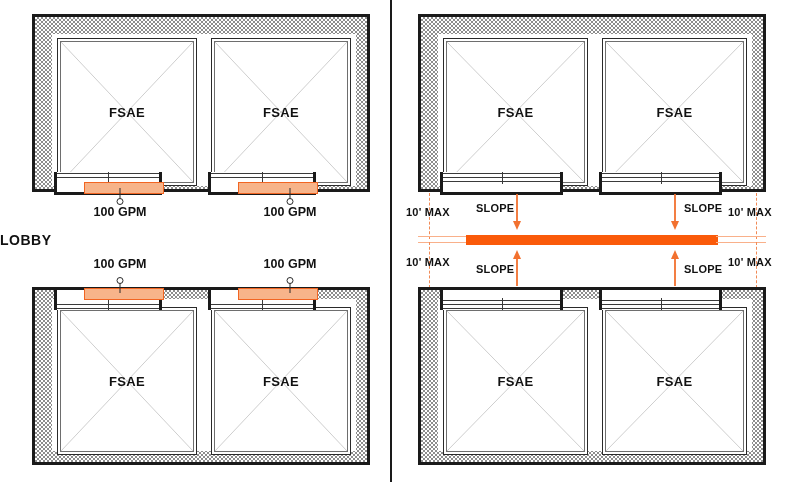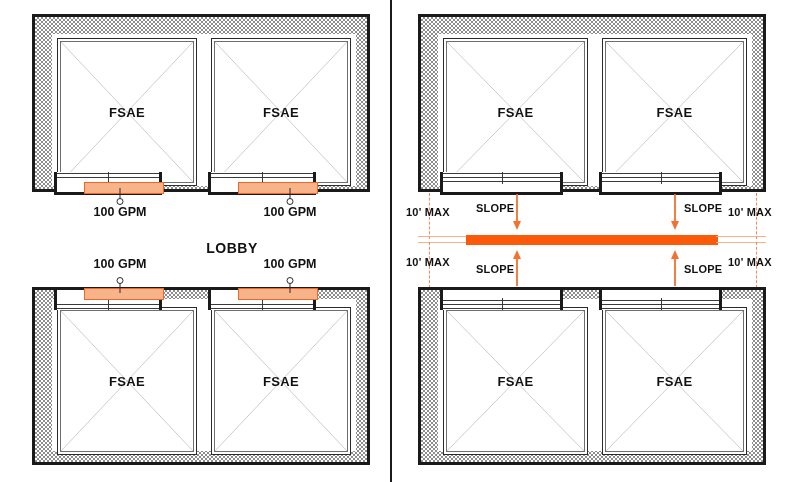--- a/index.html
+++ b/index.html
@@ -120,21 +120,21 @@
         <div class="i" style="top:4px;"></div>
       <div class="b" style="top:6px;"></div>
         <div class="i" style="top:8px;"></div>
     </div>
     <div class="lollipop" style="left:284px;top:188px;width:12px;height:18px;">
       <div class="stem" style="top:0;height:12px;"></div>
       <div class="dot" style="top:10px;"></div>
     </div>
     <div class="gpm" style="left:230px;top:205px;width:120px;">100 GPM</div>
 
-    <div class="lobby" style="left:0;top:232px;width:464px;text-align:center;margin-top:8px;">LOBBY</div>
+    <div class="lobby" style="left:0;top:232px;width:464px;text-align:left;">LOBBY</div>
 
     <div class="gpm" style="left:60px;top:257px;width:120px;">100 GPM</div>
     <div class="gpm" style="left:230px;top:257px;width:120px;">100 GPM</div>
 
     <div class="bldg" style="left:32px;top:287px;width:338px;height:178px;">
       <div class="inner" style="left:17px;top:9px;width:304px;height:152px;"></div>
 
       <div class="room" style="left:22px;top:17px;width:140px;height:148px;">
         <div class="ring"></div>
         <div class="xg">

